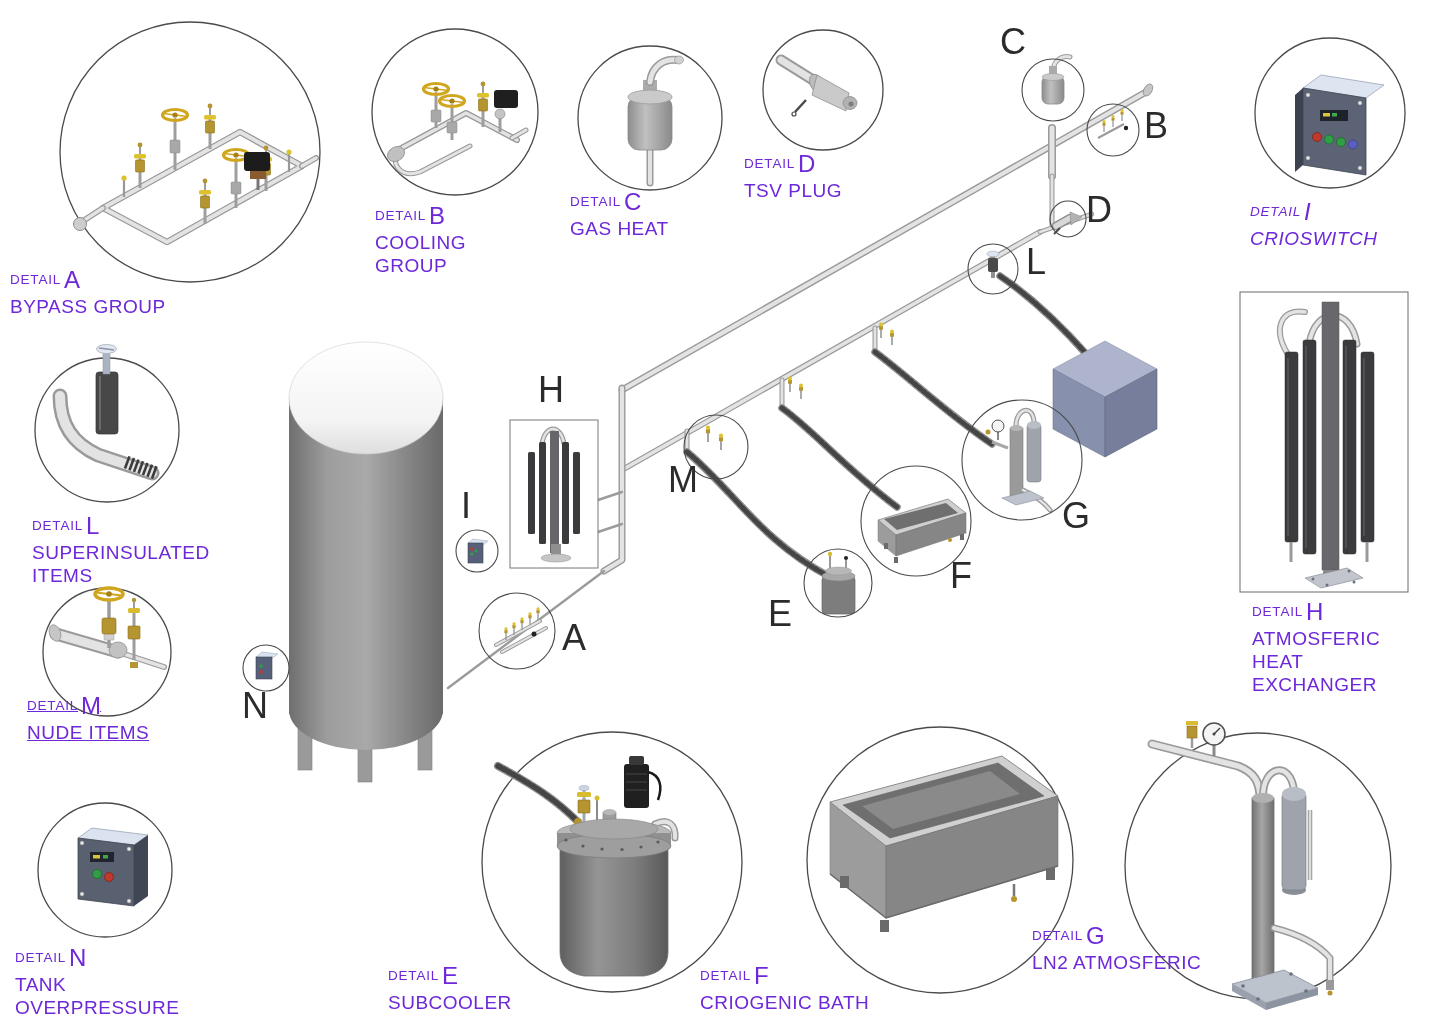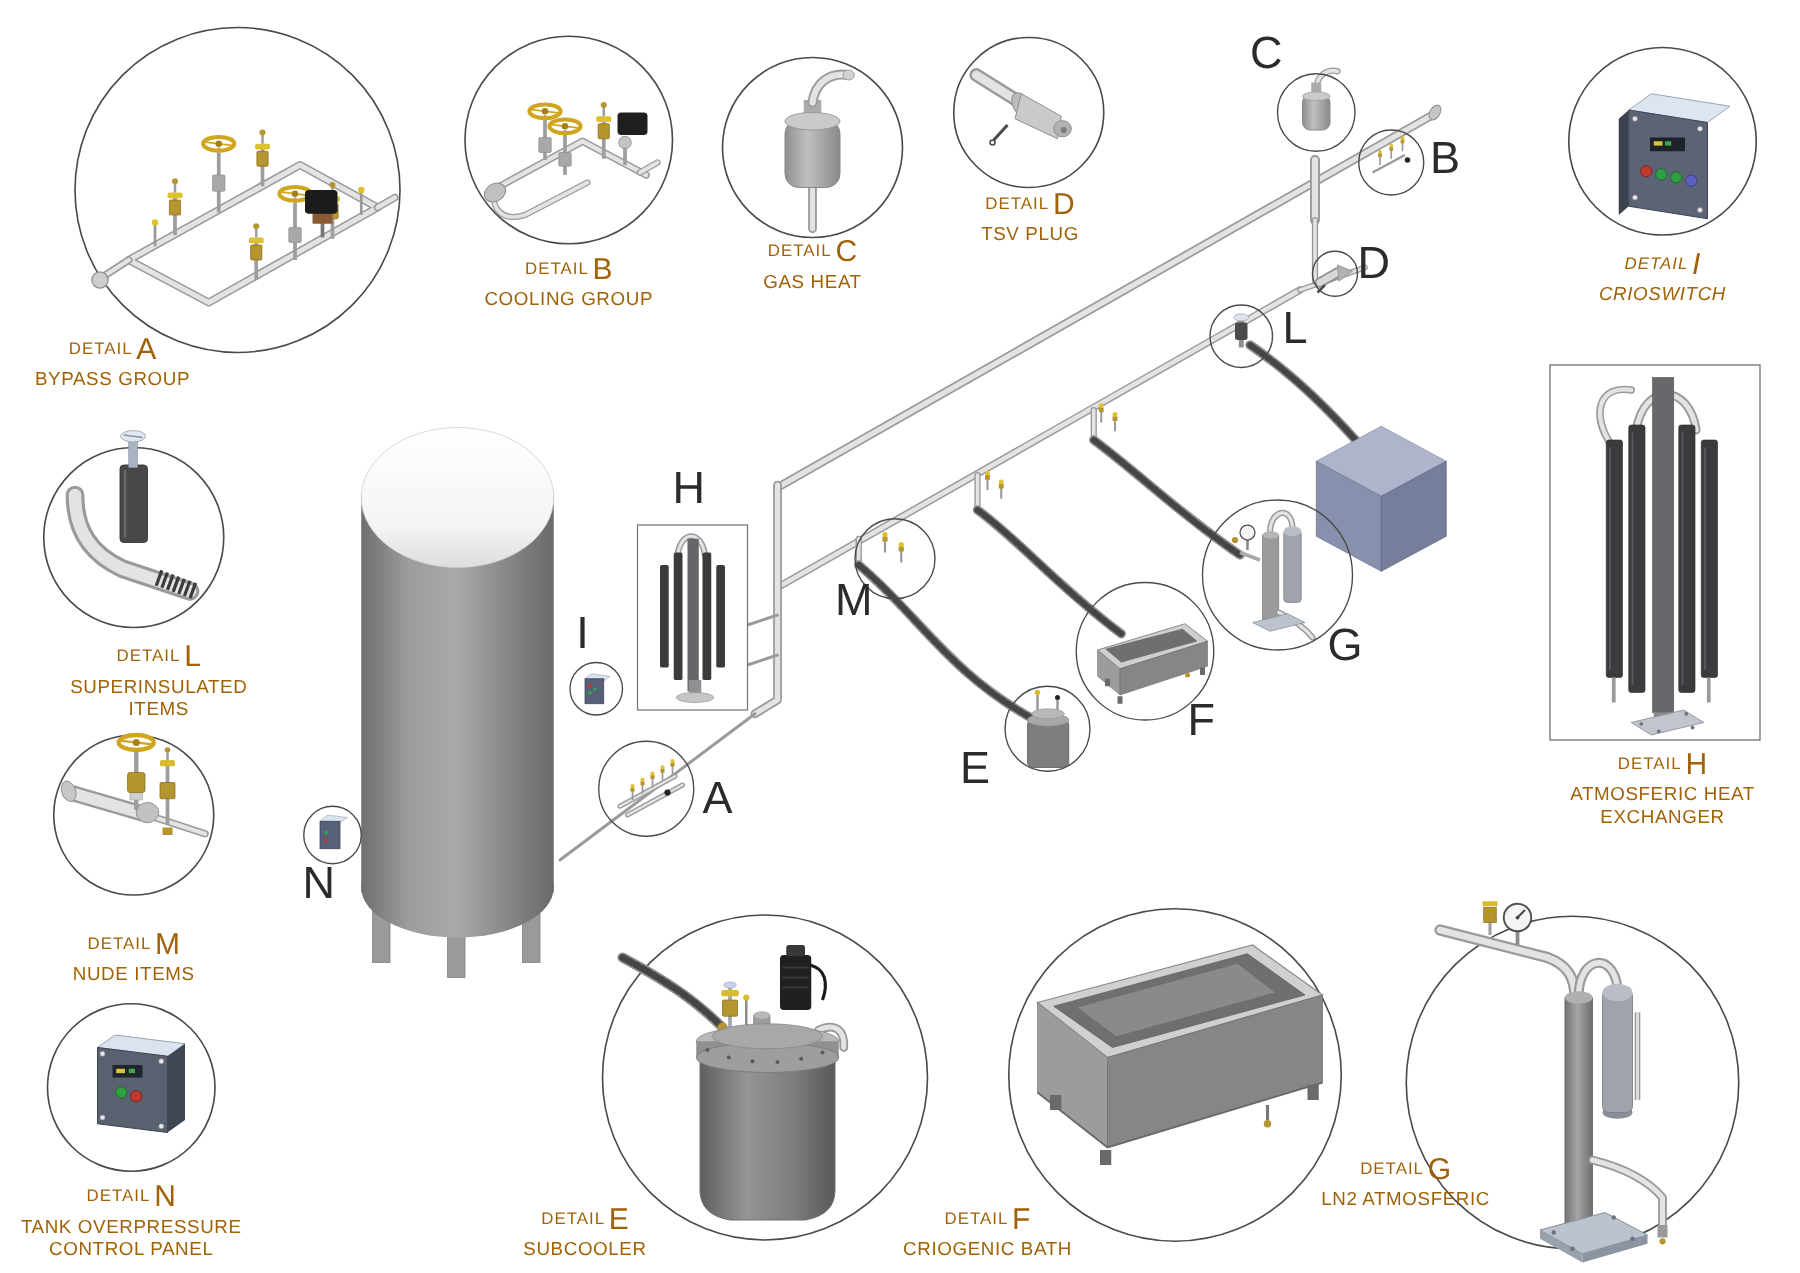--- a/index.html
+++ b/index.html
@@ -8,24 +8,24 @@
   svg{position:absolute;left:0;top:0;}
   
   .pe{fill:none;stroke:#9a9a9a;stroke-linecap:round;stroke-linejoin:round;}
   .pc{fill:none;stroke:#e3e3e3;stroke-linecap:round;stroke-linejoin:round;}
   .he{fill:none;stroke:#8f8f8f;stroke-linecap:round;}
   .hc{fill:none;stroke:#454545;stroke-linecap:round;stroke-dasharray:3 2.6;}
   .thin{fill:none;stroke:#9b9b9b;stroke-linecap:round;}
   .callout{fill:none;stroke:#4a4a4a;stroke-width:1.1;}
   .bigcircle{fill:none;stroke:#4a4a4a;stroke-width:1.3;}
   .plan-letter{position:absolute;font-size:36px;color:#2b2b2b;letter-spacing:1px;line-height:1;}
-  .dlabel{position:absolute;text-align:center;color:#a16207;}
+  .dlabel{position:absolute;text-align:left;color:#6d28d9;}
   .dlabel .l1{font-size:13.5px;letter-spacing:0.8px;white-space:nowrap;}
   .dlabel .l1 .big{font-size:24px;letter-spacing:0;vertical-align:-4px;margin-left:3px;}
-  .dlabel .nm{font-size:15px;letter-spacing:0.5px;line-height:1.22;margin-top:1px;}
+  .dlabel .nm{font-size:19px;letter-spacing:0.5px;line-height:1.22;margin-top:1px;}
 </style>
 </head>
 <body>
 
 <div class="canvas">
 
 <svg width="1440" height="1018" viewBox="0 0 1440 1018" xmlns="http://www.w3.org/2000/svg" xmlns:xlink="http://www.w3.org/1999/xlink">
   <defs>
     <linearGradient id="gTank" x1="0" y1="0" x2="1" y2="0">
       <stop offset="0" stop-color="#6f6f6f"></stop>
@@ -544,21 +544,21 @@
   <div class="nm">ATMOSFERIC HEAT EXCHANGER</div>
 </div>
 <div class="dlabel" style="left:1250px;top:198px;width:160px;font-style:italic;">
   <div class="l1"><span>DETAIL</span><span class="big">I</span></div>
   <div class="nm">CRIOSWITCH</div>
 </div>
 <div class="dlabel" style="left:12px;top:512px;width:190px;margin-left:20px;">
   <div class="l1"><span>DETAIL</span><span class="big">L</span></div>
   <div class="nm">SUPERINSULATED ITEMS</div>
 </div>
-<div class="dlabel" style="left:27px;top:742px;width:160px;">
+<div class="dlabel" style="left:27px;top:692px;width:160px;text-decoration:underline;">
   <div class="l1"><span>DETAIL</span><span class="big">M</span></div>
   <div class="nm">NUDE ITEMS</div>
 </div>
 <div class="dlabel" style="left:15px;top:944px;width:180px;">
   <div class="l1"><span>DETAIL</span><span class="big">N</span></div>
   <div class="nm">TANK OVERPRESSURE CONTROL PANEL</div>
 </div>
 
 </div>
 

